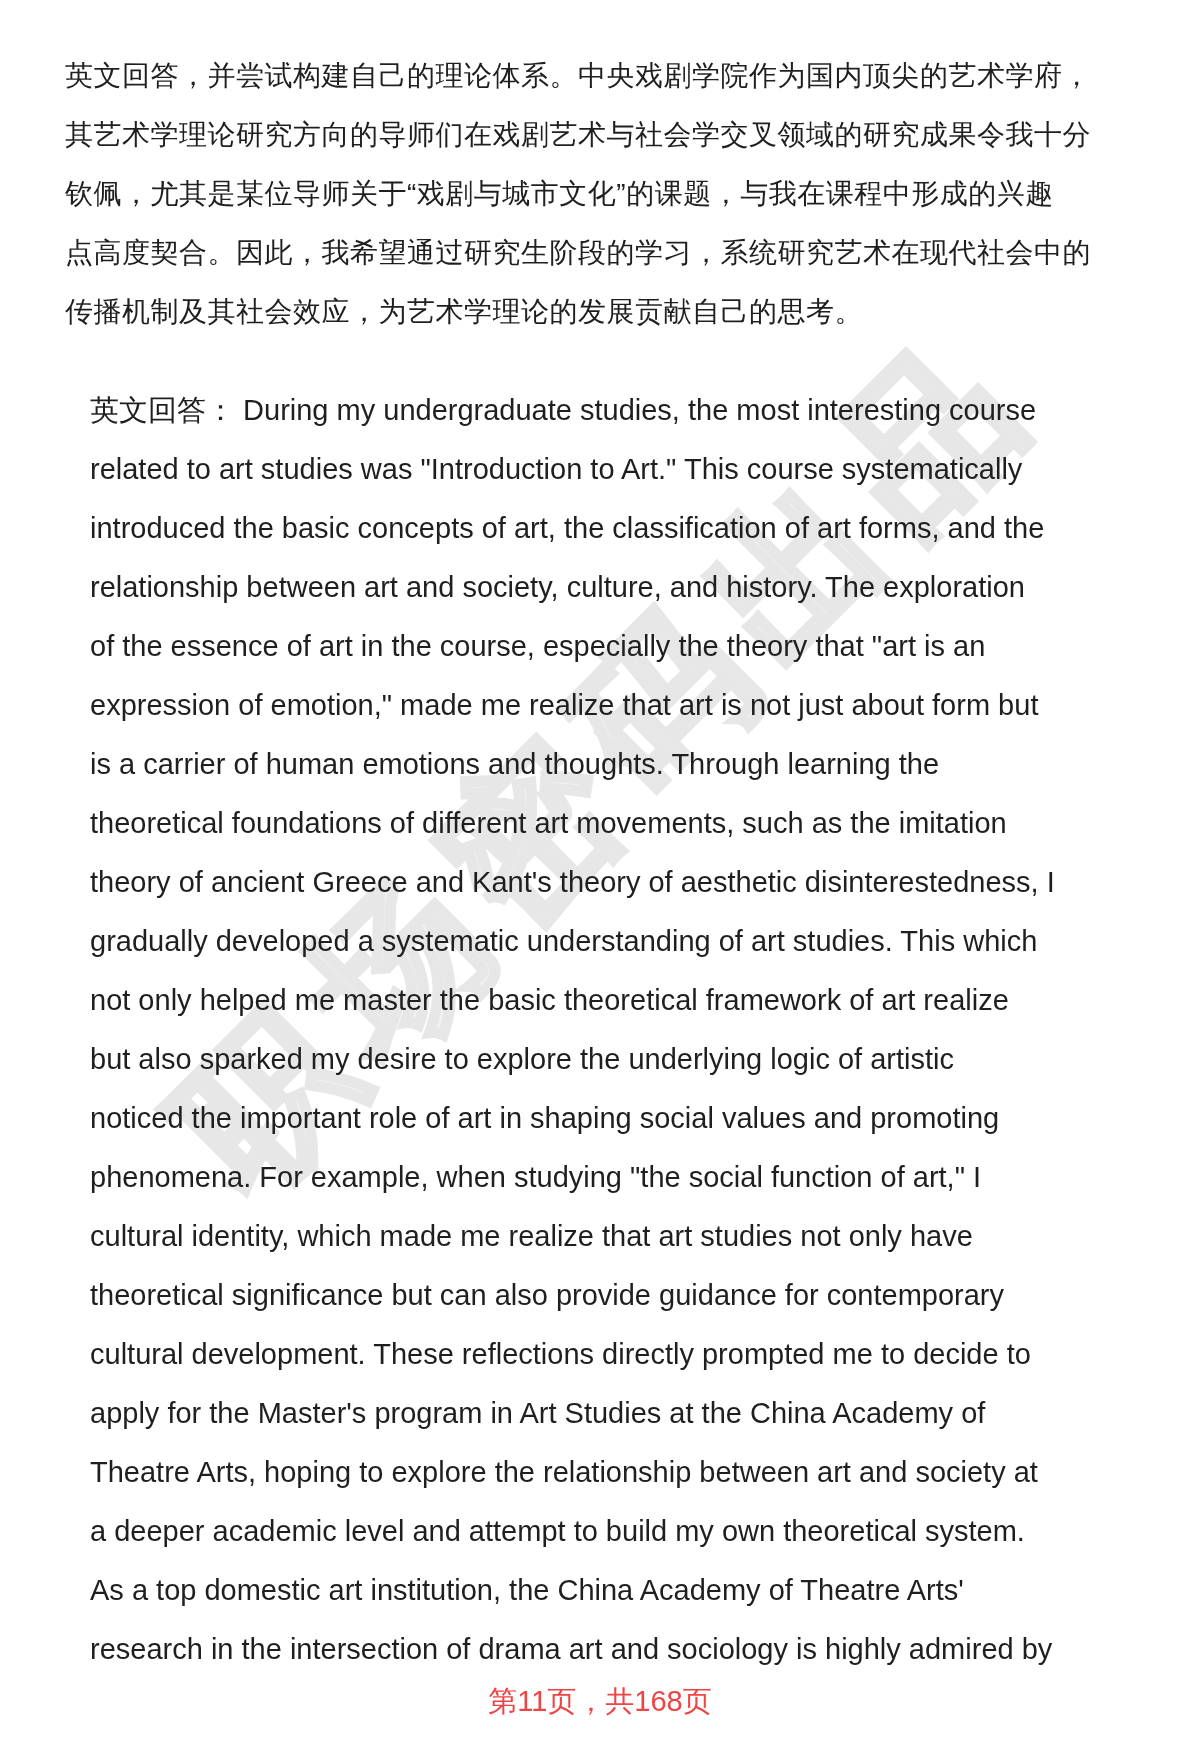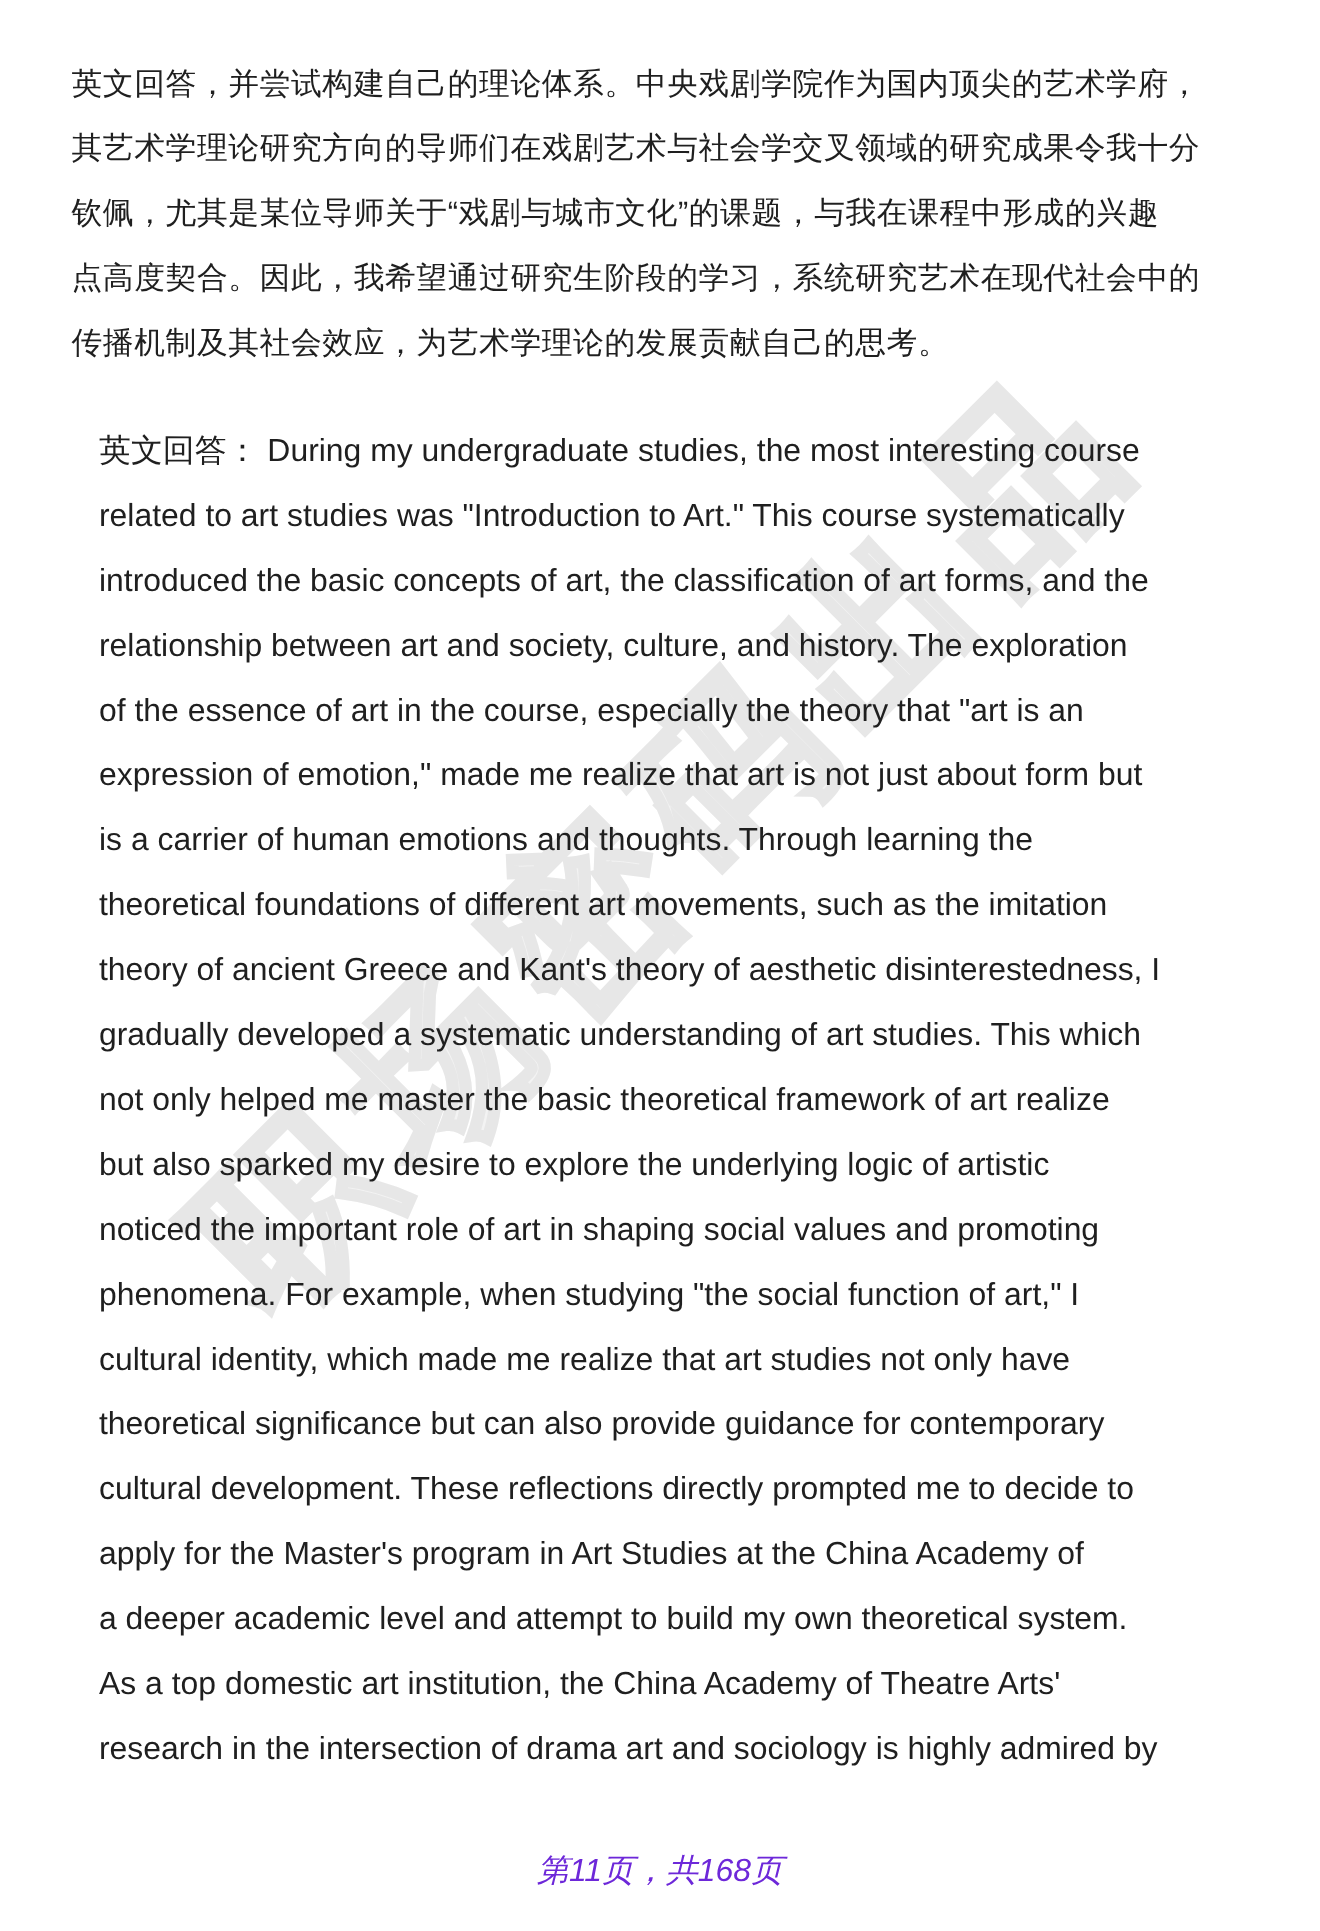--- a/index.html
+++ b/index.html
@@ -58,22 +58,21 @@
   }
   .footer {
     position: absolute;
     left: 0;
     right: 0;
     top: 1680px;
     z-index: 1;
     text-align: center;
     font-size: 29px;
     line-height: 42px;
-    color: #6d28d9;
-    font-style: italic;
+    color: #ef4444;
   }
 </style>
 </head>
 <body>
 
 <div class="page">
 
   <div class="watermark">职场密码出品</div>
 
   <div class="content">
@@ -98,20 +97,21 @@
         <div class="line">theory of ancient Greece and Kant's theory of aesthetic disinterestedness, I</div>
         <div class="line">gradually developed a systematic understanding of art studies. This which</div>
         <div class="line">not only helped me master the basic theoretical framework of art realize</div>
         <div class="line">but also sparked my desire to explore the underlying logic of artistic</div>
         <div class="line">noticed the important role of art in shaping social values and promoting</div>
         <div class="line">phenomena. For example, when studying "the social function of art," I</div>
         <div class="line">cultural identity, which made me realize that art studies not only have</div>
         <div class="line">theoretical significance but can also provide guidance for contemporary</div>
         <div class="line">cultural development. These reflections directly prompted me to decide to</div>
         <div class="line">apply for the Master's program in Art Studies at the China Academy of</div>
+        <div class="line">Theatre Arts, hoping to explore the relationship between art and society at</div>
         <div class="line">a deeper academic level and attempt to build my own theoretical system.</div>
         <div class="line">As a top domestic art institution, the China Academy of Theatre Arts'</div>
         <div class="line">research in the intersection of drama art and sociology is highly admired by</div>
       </div>
 
   </div>
 
   <div class="footer">第11页，共168页</div>
 
 </div>

